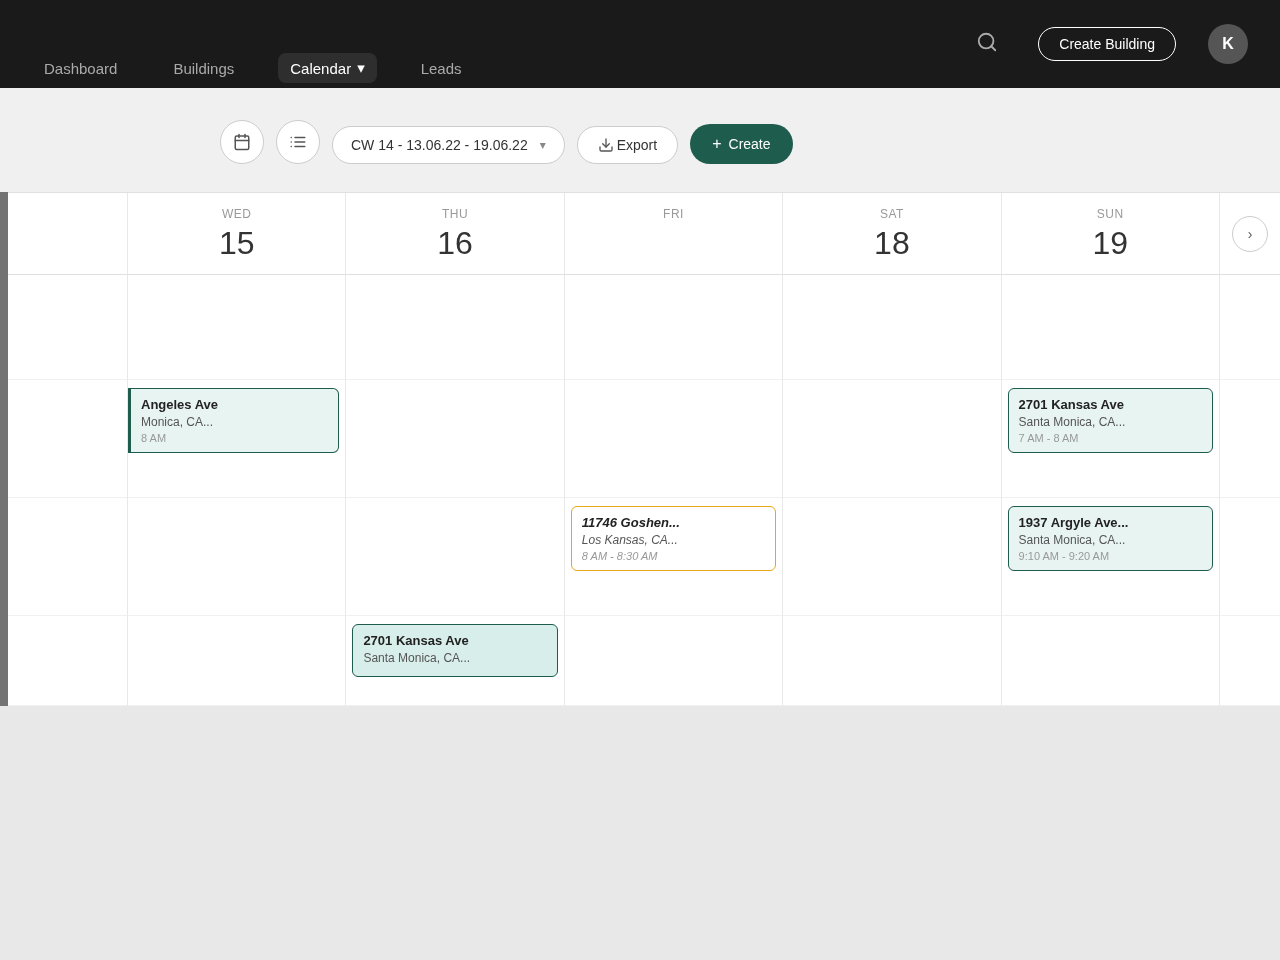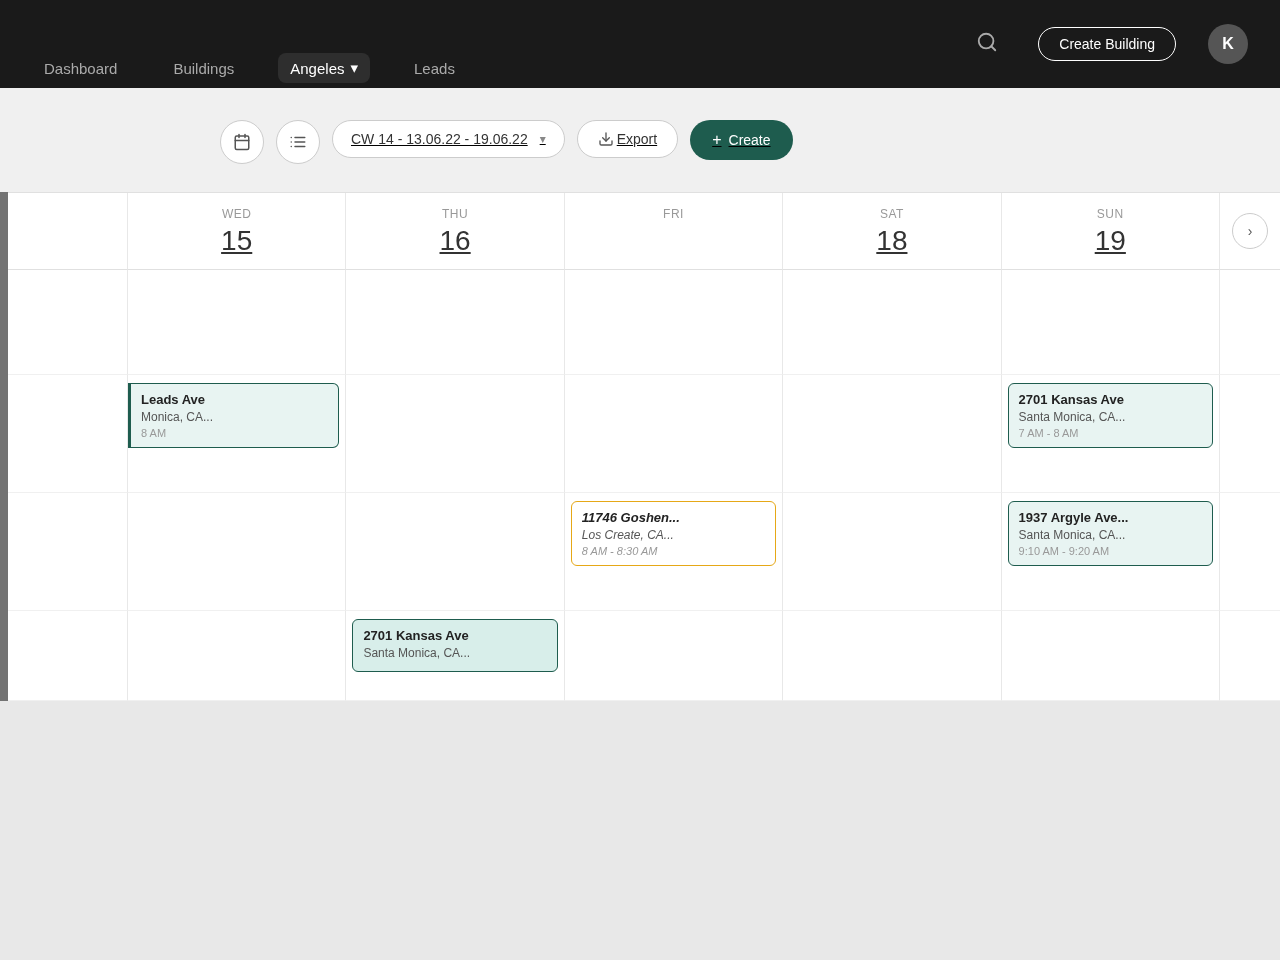--- a/index.html
+++ b/index.html
@@ -57,25 +57,24 @@
       font-weight: 600;
       display: flex;
       align-items: center;
       justify-content: center;
       cursor: pointer;
     }
 
     
     .toolbar {
       display: flex;
-      align-items: flex-start;
+      align-items: flex-end;
       gap: 12px;
       padding: 32px 0 28px 220px;
       background: #f0f0f0;
-      text-decoration: underline;
     }
     .icon-btn {
       width: 44px;
       height: 44px;
       border-radius: 50%;
       border: 1.5px solid #ccc;
       background: #fff;
       display: flex;
       align-items: center;
       justify-content: center;
@@ -141,24 +140,23 @@
       border-bottom: 1px solid #e0e0e0;
     }
     .day-name {
       font-size: 12px;
       color: #999;
       letter-spacing: 0.5px;
       text-transform: uppercase;
       margin-bottom: 4px;
     }
     .day-num {
-      font-size: 28px;
+      font-size: 32px;
       font-weight: 500;
       color: #333;
-      text-decoration: underline;
     }
     .nav-col-header {
       display: flex;
       align-items: center;
       justify-content: center;
       border-bottom: 1px solid #e0e0e0;
     }
     .next-btn {
       width: 36px;
       height: 36px;
@@ -225,21 +223,21 @@
       color: #999;
     }
   </style>
 </head>
 <body>
 
 <nav class="navbar">
   <span class="nav-item">Dashboard</span>
   <span class="nav-item">Buildings</span>
   <span class="nav-item active">
-    <span>Angeles</span>
+    <span>Calendar</span>
     <span>▾</span>
   </span>
   <span class="nav-item">Leads</span>
   <div class="nav-spacer"></div>
   <div class="search-icon-btn">
     <svg width="22" height="22" viewBox="0 0 24 24" fill="none" stroke="#aaa" stroke-width="2" stroke-linecap="round" stroke-linejoin="round">
       <circle cx="11" cy="11" r="8"></circle>
         <line x1="21" y1="21" x2="16.65" y2="16.65"></line>
     </svg>
   </div>
@@ -322,21 +320,21 @@
     <div class="cell" style="min-height:105px;"></div>
     <div class="cell" style="min-height:105px;"></div>
     <div class="cell no-border-right" style="min-height:105px;"></div>
   </div>
 
   <div class="cal-table">
     <div class="cell" style="min-height:118px;"></div>
 
     <div class="cell" style="min-height:118px; padding-left:0;">
       <div class="event-card teal-left" style="border-left:3px solid #1e5c4e; border-radius:0 6px 6px 0; margin-left:0;">
-        <div class="ev-title">Leads Ave</div>
+        <div class="ev-title">Angeles Ave</div>
         <div class="ev-sub">Monica, CA...</div>
         <div class="ev-time">8 AM</div>
       </div>
     </div>
 
     <div class="cell" style="min-height:118px;"></div>
     <div class="cell" style="min-height:118px;"></div>
     <div class="cell" style="min-height:118px;"></div>
 
     <div class="cell" style="min-height:118px;">
@@ -351,21 +349,21 @@
   </div>
 
   <div class="cal-table">
     <div class="cell" style="min-height:118px;"></div>
     <div class="cell" style="min-height:118px;"></div>
     <div class="cell" style="min-height:118px;"></div>
 
     <div class="cell" style="min-height:118px;font-style:italic;">
       <div class="event-card yellow">
         <div class="ev-title">11746 Goshen...</div>
-        <div class="ev-sub">Los Create, CA...</div>
+        <div class="ev-sub">Los Kansas, CA...</div>
         <div class="ev-time">8 AM - 8:30 AM</div>
       </div>
     </div>
 
     <div class="cell" style="min-height:118px;"></div>
 
     <div class="cell" style="min-height:118px;">
       <div class="event-card teal">
         <div class="ev-title">1937 Argyle Ave...</div>
         <div class="ev-sub">Santa Monica, CA...</div>

